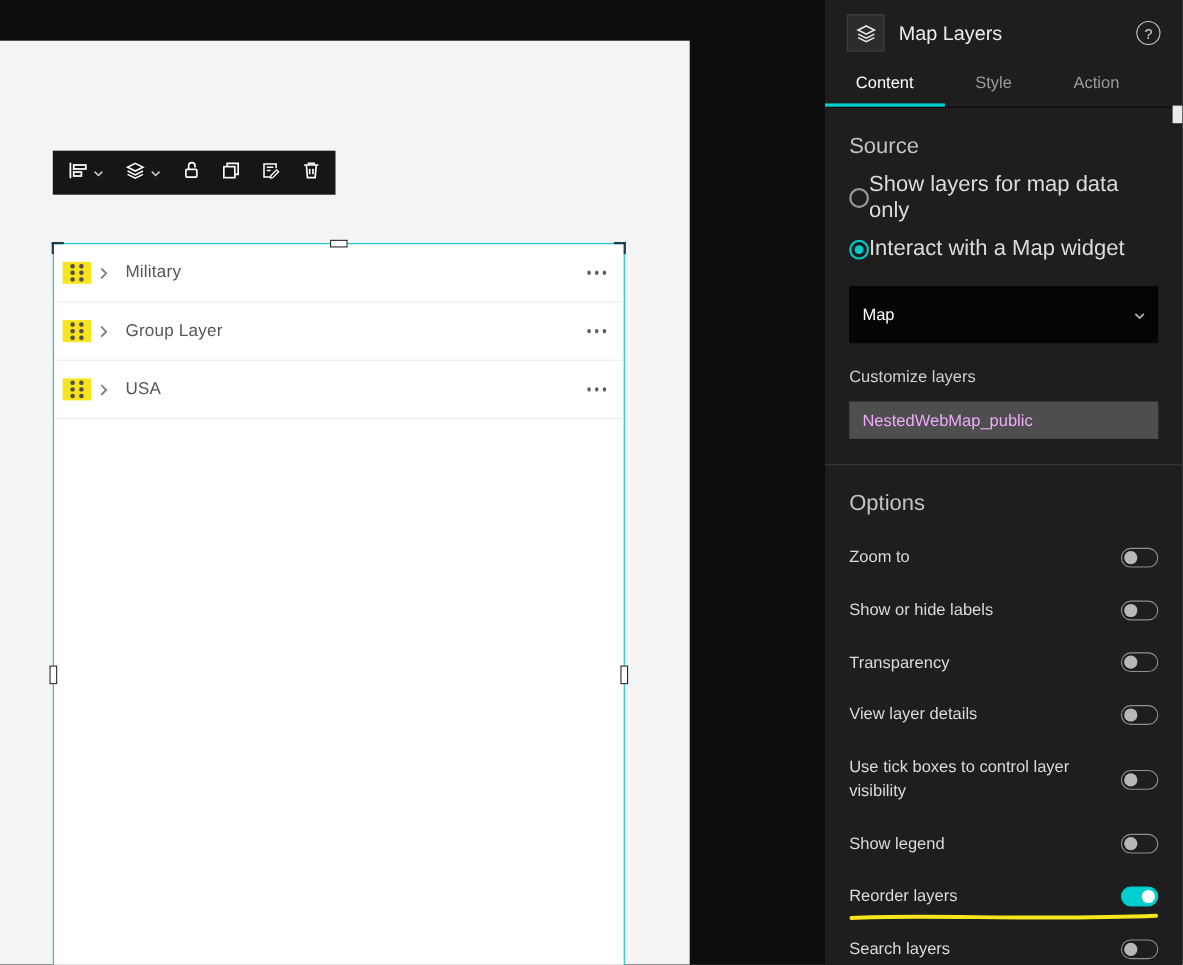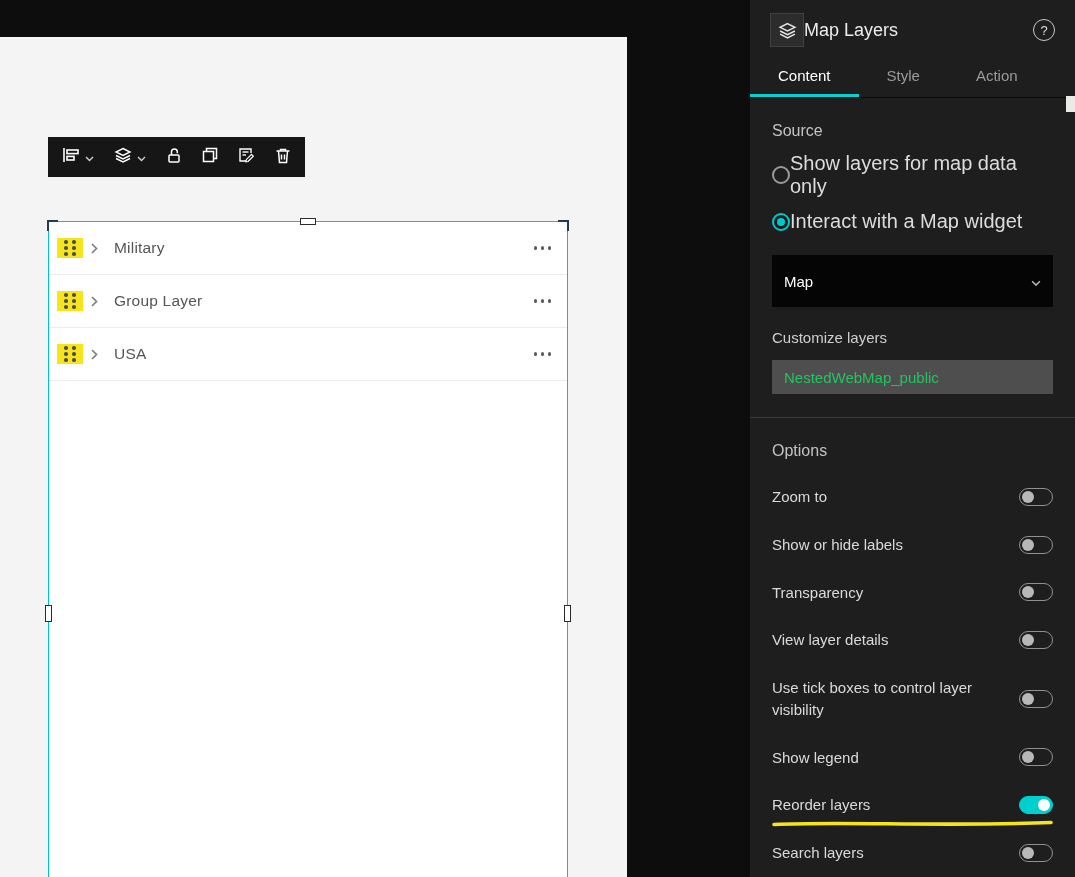--- a/index.html
+++ b/index.html
@@ -33,50 +33,50 @@
   .h-corner.tl { left:-2px; top:-2px; border-left:2px solid #1d3d52; border-top:2px solid #1d3d52; }
   .h-corner.tr { right:-2px; top:-2px; border-right:2px solid #1d3d52; border-top:2px solid #1d3d52; }
   .h-mid { position:absolute; background:#ffffff; border:1.5px solid #2a2a2a; }
   .h-mid.top { left:50%; top:-4px; width:16px; height:7px; transform:translateX(-50%); }
   .h-mid.left { left:-4px; top:383px; width:7px; height:17px; }
   .h-mid.right { right:-4px; top:383px; width:7px; height:17px; }
 
   
   .panel { position:absolute; left:750px; top:0; width:325px; height:877px;
     background:#1e1e1e; color:#d6d6d6; }
-  .panel-header { display:flex; align-items:center; padding:13px 20px 9px 20px; }
+  .panel-header { display:flex; align-items:center; gap:13px; padding:13px 20px 9px 20px; }
   .header-icon-box { width:34px; height:34px; background:#2c2c2c; border:1px solid #404040;
     display:flex; align-items:center; justify-content:center; flex:none; }
   .panel-title { font-size:18px; color:#ececec; }
   .help-btn { margin-left:auto; width:22px; height:22px; border:1.5px solid #c9c9c9;
     border-radius:50%; display:flex; align-items:center; justify-content:center;
     font-size:13px; color:#dedede; cursor:pointer; }
 
   .tabs { display:flex; border-bottom:1px solid #0a0a0a; }
   .tab { padding:11px 28px 13px; font-size:15px; color:#9b9b9b; position:relative; cursor:pointer; }
   .tab.active { color:#ffffff; }
   .tab.active::after { content:""; position:absolute; left:0; right:0; bottom:0;
     height:3px; background:#00d1d1; }
   .scroll-thumb { position:absolute; right:0; top:96px; width:9px; height:16px; background:#eceae6; }
 
   .panel-section { padding:0 22px; }
-  .section-heading { font-size:16px; color:#c3c3c3; margin-top:24px; }
+  .section-heading { font-size:20px; color:#c3c3c3; margin-top:24px; }
 
   .radio-row { display:flex; align-items:center; margin-top:12px;
     font-size:20px; color:#dcdcdc; cursor:pointer; }
   .radio { width:18px; height:18px; border-radius:50%; border:2px solid #9a9a9a;
     position:relative; flex:none; }
   .radio.selected { border-color:#00c9c9; }
   .radio.selected::after { content:""; position:absolute; inset:3px; border-radius:50%; background:#00c9c9; }
 
   .select { margin-top:22px; height:52px; background:#050505; display:flex; align-items:center;
     justify-content:space-between; padding:0 12px; font-size:15px; color:#ffffff; cursor:pointer; }
   .customize-label { margin-top:22px; font-size:15px; color:#cfcfcf; }
   .map-btn { margin-top:14px; height:34px; background:#4e4e4e; display:flex; align-items:center;
-    padding:0 12px; font-size:15px; color:#22c55e; cursor:pointer; }
+    padding:0 12px; font-size:15px; color:#f0abfc; cursor:pointer; }
 
   .divider { height:1px; background:#3a3a3a; margin-top:23px; }
 
   .toggle-row { display:flex; align-items:center; justify-content:space-between;
     margin-top:26px; font-size:15px; color:#dadada; position:relative; }
   .toggle-row .tlabel { max-width:228px; line-height:1.45; }
   .toggle { width:34px; height:18px; border-radius:10px; border:1px solid #909090;
     position:relative; flex:none; cursor:pointer; }
   .toggle::after { content:""; position:absolute; top:2px; left:2px; width:12px; height:12px;
     border-radius:50%; background:#b8b8b8; }

